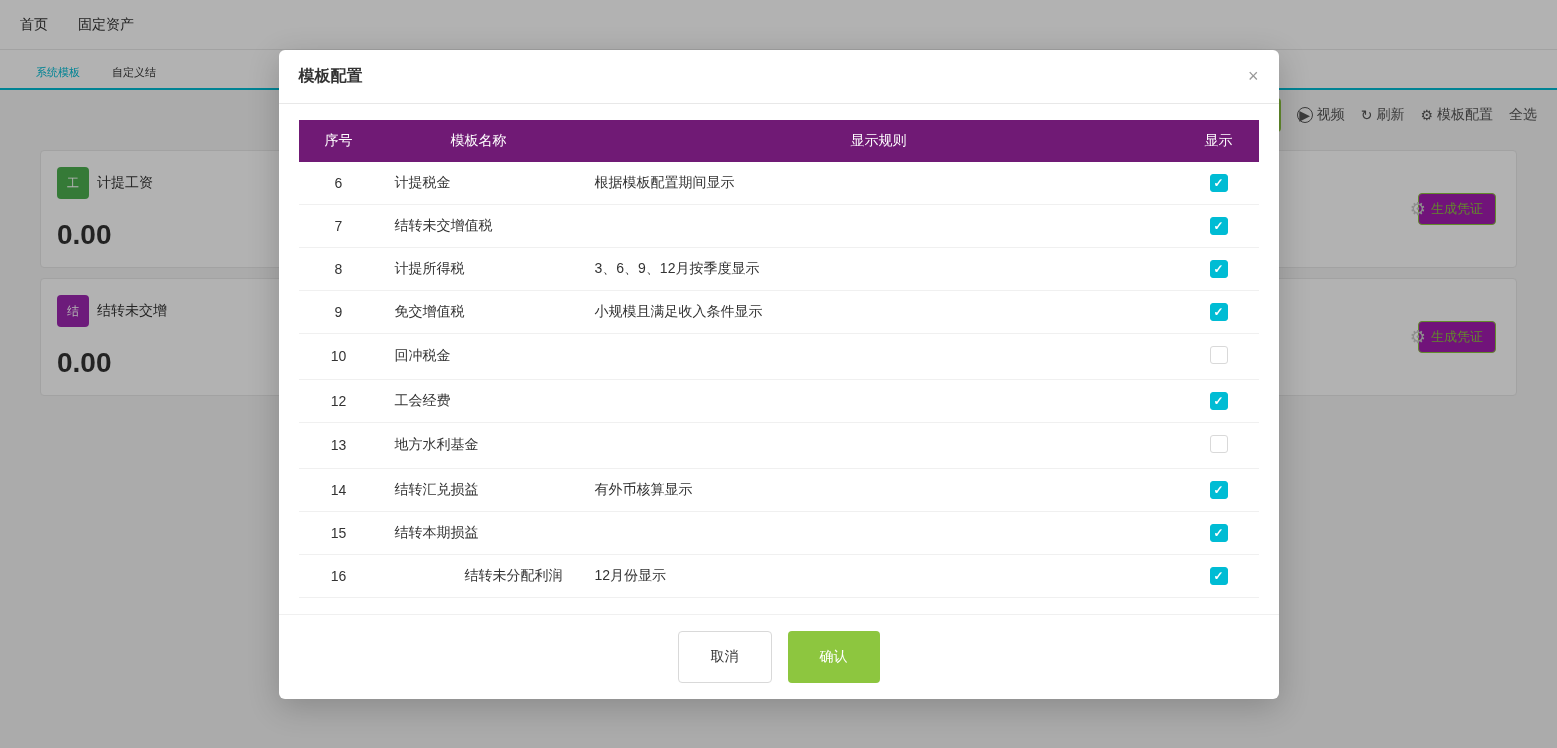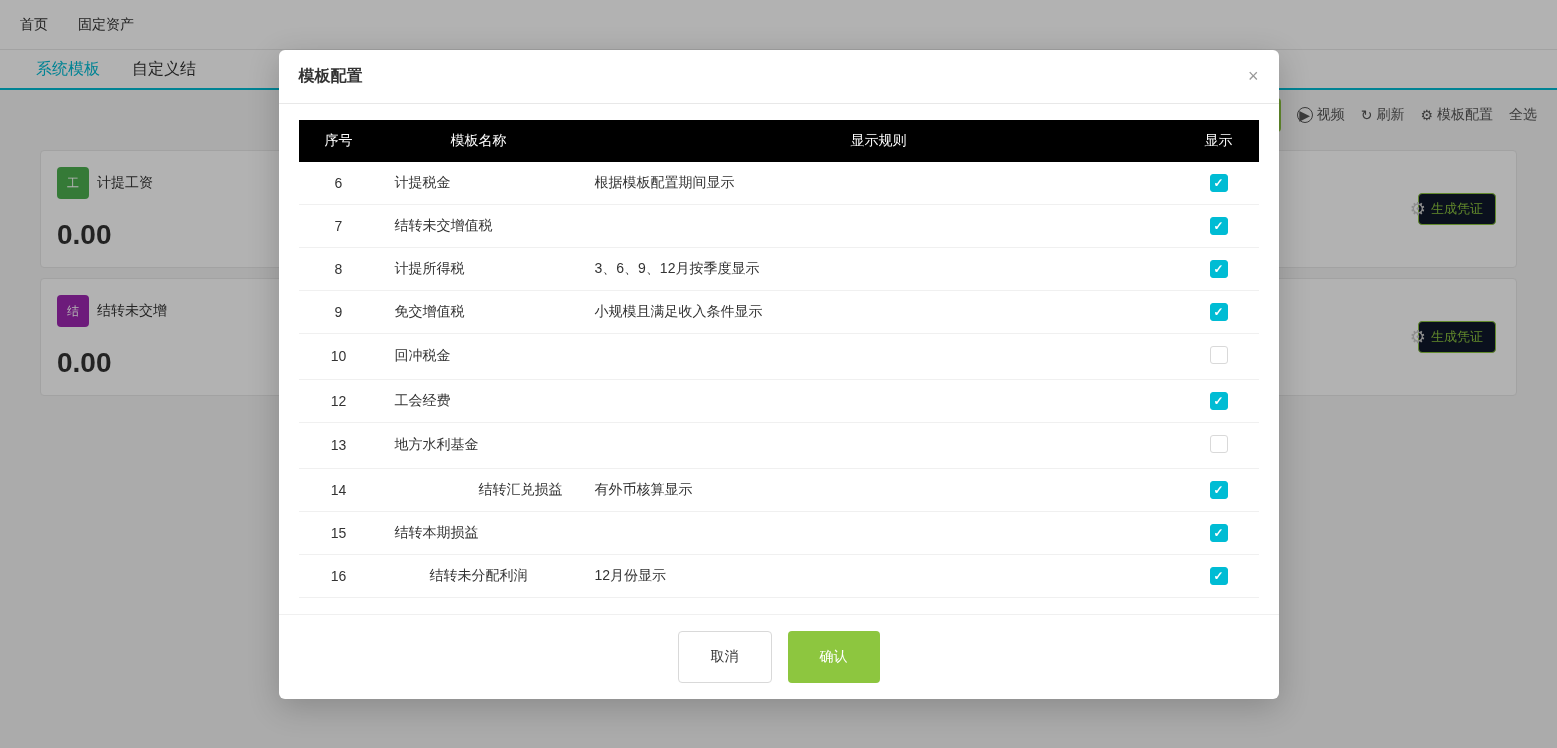--- a/index.html
+++ b/index.html
@@ -40,21 +40,21 @@
       background: #fff;
       height: 40px;
       display: flex;
       align-items: flex-end;
       padding: 0 20px;
       border-bottom: 2px solid #00bcd4;
     }
 
     .tab-item {
       padding: 8px 16px;
-      font-size: 16px;
+      font-size: 11px;
       cursor: pointer;
       color: #333;
     }
 
     .tab-item.active {
       color: #00bcd4;
       border-bottom: 2px solid #00bcd4;
       margin-bottom: -2px;
     }
 
@@ -121,21 +121,21 @@
     }
 
     
     .config-table {
       width: 100%;
       border-collapse: collapse;
       font-size: 14px;
     }
 
     .config-table thead tr {
-      background: #000000;
+      background: #701a75;
       color: #fff;
     }
 
     .config-table thead th {
       padding: 12px 16px;
       text-align: center;
       font-weight: normal;
     }
 
     .config-table thead th:first-child {
@@ -271,21 +271,21 @@
     .bg-amount {
       font-size: 28px;
       font-weight: bold;
       color: #333;
       margin-top: 8px;
     }
 
     .bg-generate-btn {
       position: absolute;
       right: 20px;
-      background: #0f172a;
+      background: #a21caf;
       border: 1px solid #8dc63f;
       color: #8dc63f;
       padding: 6px 12px;
       border-radius: 4px;
       font-size: 13px;
     }
 
     .toolbar-right {
       display: flex;
       align-items: center;
@@ -431,33 +431,33 @@
                 <td><div class="custom-checkbox checked"></div></td>
               </tr>
               <tr>
                 <td>13</td>
                 <td style="text-align: left;">地方水利基金</td>
                 <td></td>
                 <td><div class="custom-checkbox unchecked"></div></td>
               </tr>
               <tr>
                 <td>14</td>
-                <td style="text-align: right; margin-top: 8px;">结转汇兑损益</td>
+                <td style="text-align: left; margin-top: 8px;">结转汇兑损益</td>
                 <td>有外币核算显示</td>
                 <td><div class="custom-checkbox checked"></div></td>
               </tr>
               <tr>
                 <td>15</td>
                 <td style="text-align: left;">结转本期损益</td>
                 <td></td>
                 <td><div class="custom-checkbox checked"></div></td>
               </tr>
               <tr>
                 <td>16</td>
-                <td style="text-align: center;">结转未分配利润</td>
+                <td style="text-align: right;">结转未分配利润</td>
                 <td>12月份显示</td>
                 <td><div class="custom-checkbox checked"></div></td>
               </tr>
             </tbody>
         </table>
       </div>
     </div>
 
     <div class="modal-footer">
       <button class="btn-cancel">取消</button>

